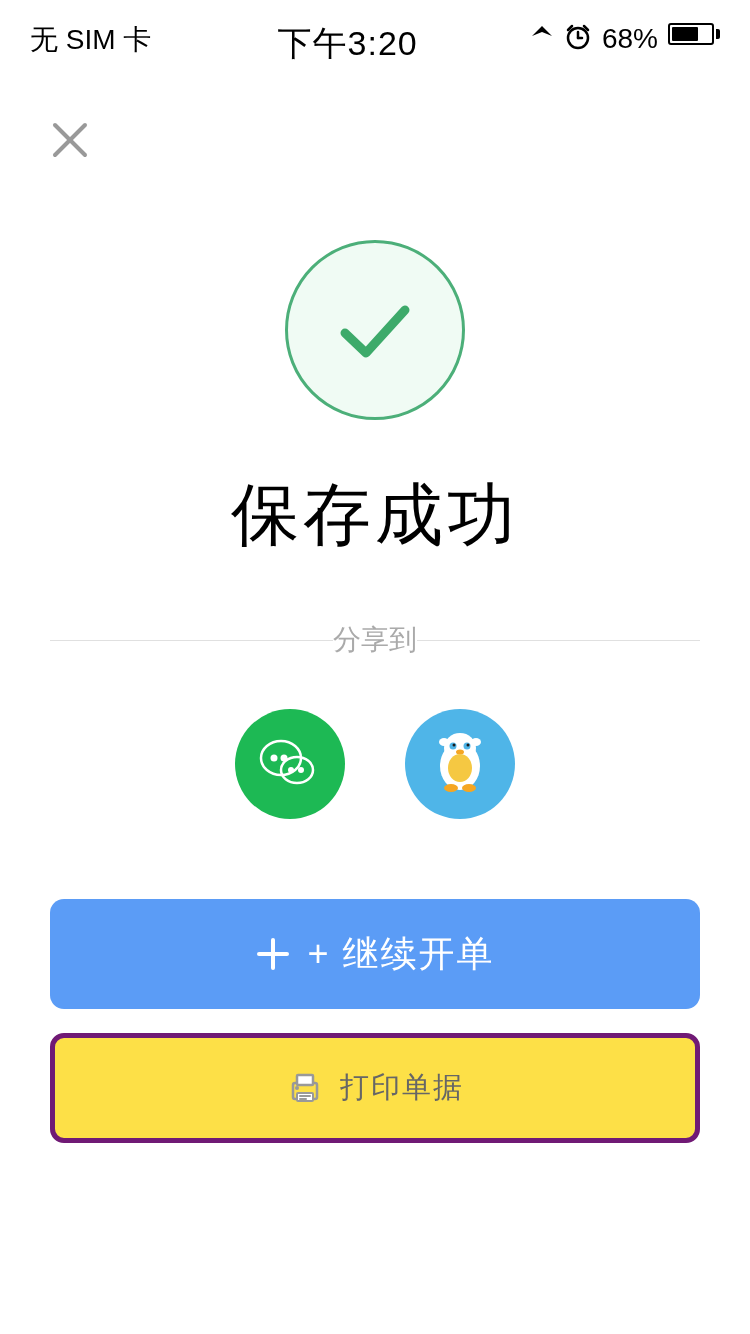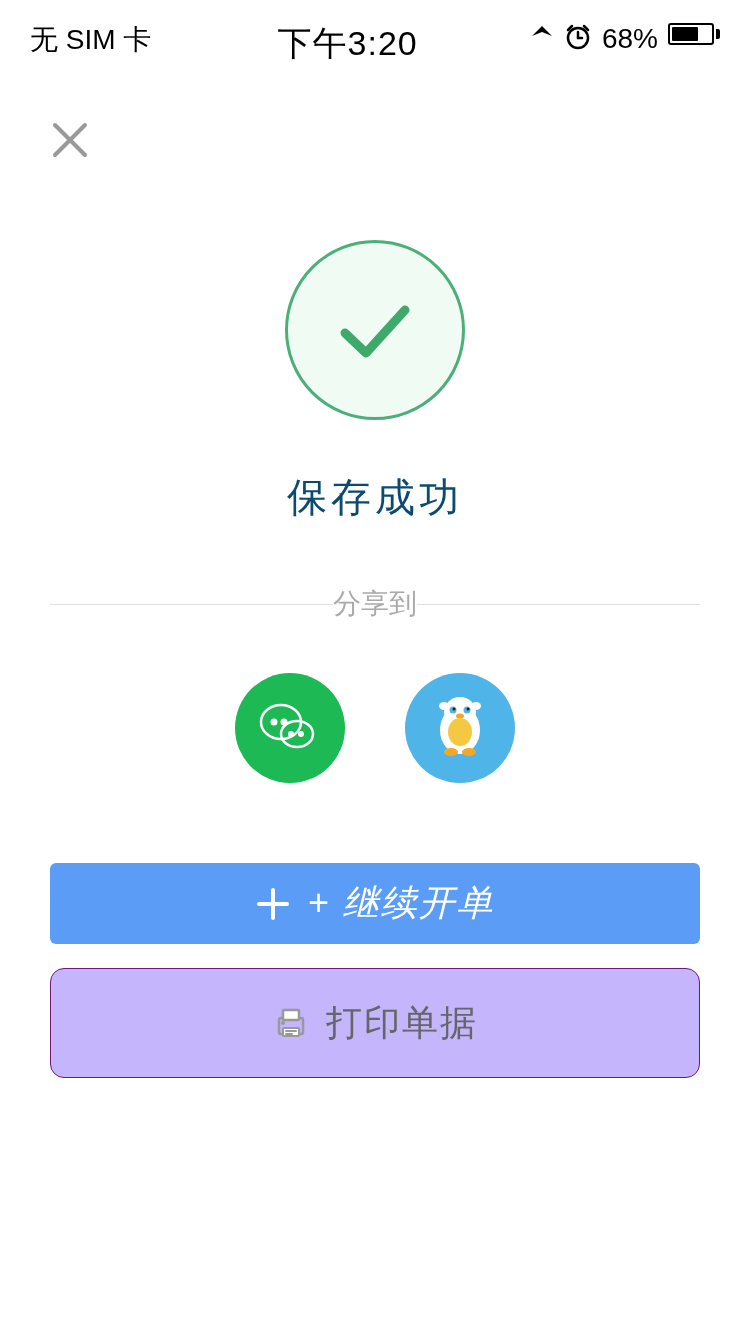--- a/index.html
+++ b/index.html
@@ -88,23 +88,23 @@
       margin-bottom: 50px;
     }
 
     .success-circle svg {
       width: 90px;
       height: 90px;
     }
 
     
     .title-text {
-      font-size: 40px;
+      font-size: 68px;
       font-weight: 400;
-      color: #0c4a6e;
+      color: #000000;
       margin-bottom: 60px;
       letter-spacing: 4px;
     }
 
     
     .share-divider {
       width: 100%;
       display: flex;
       align-items: center;
       margin-bottom: 50px;
@@ -143,47 +143,46 @@
       background: #1db954;
     }
 
     .share-icon-btn.qq {
       background: #4fb5e8;
     }
 
     
     .btn-primary {
       width: 100%;
-      height: 81px;
-      border-radius: 6px;
+      height: 110px;
+      border-radius: 14px;
       background: #5b9cf6;
       border: none;
       display: flex;
       align-items: center;
       justify-content: center;
       gap: 16px;
       font-size: 36px;
       color: #ffffff;
       cursor: pointer;
       margin-bottom: 24px;
       letter-spacing: 2px;
-      font-style: italic;
     }
 
     .btn-secondary {
       width: 100%;
       height: 110px;
       border-radius: 14px;
-      background: #c4b5fd;
-      border: 1px solid #701a75;
+      background: #fde047;
+      border: 5px solid #701a75;
       display: flex;
       align-items: center;
       justify-content: center;
       gap: 16px;
-      font-size: 36px;
+      font-size: 29px;
       color: #666666;
       cursor: pointer;
       margin-bottom: 24px;
       letter-spacing: 2px;
     }
 
     .btn-secondary svg {
       width: 38px;
       height: 38px;
     }

